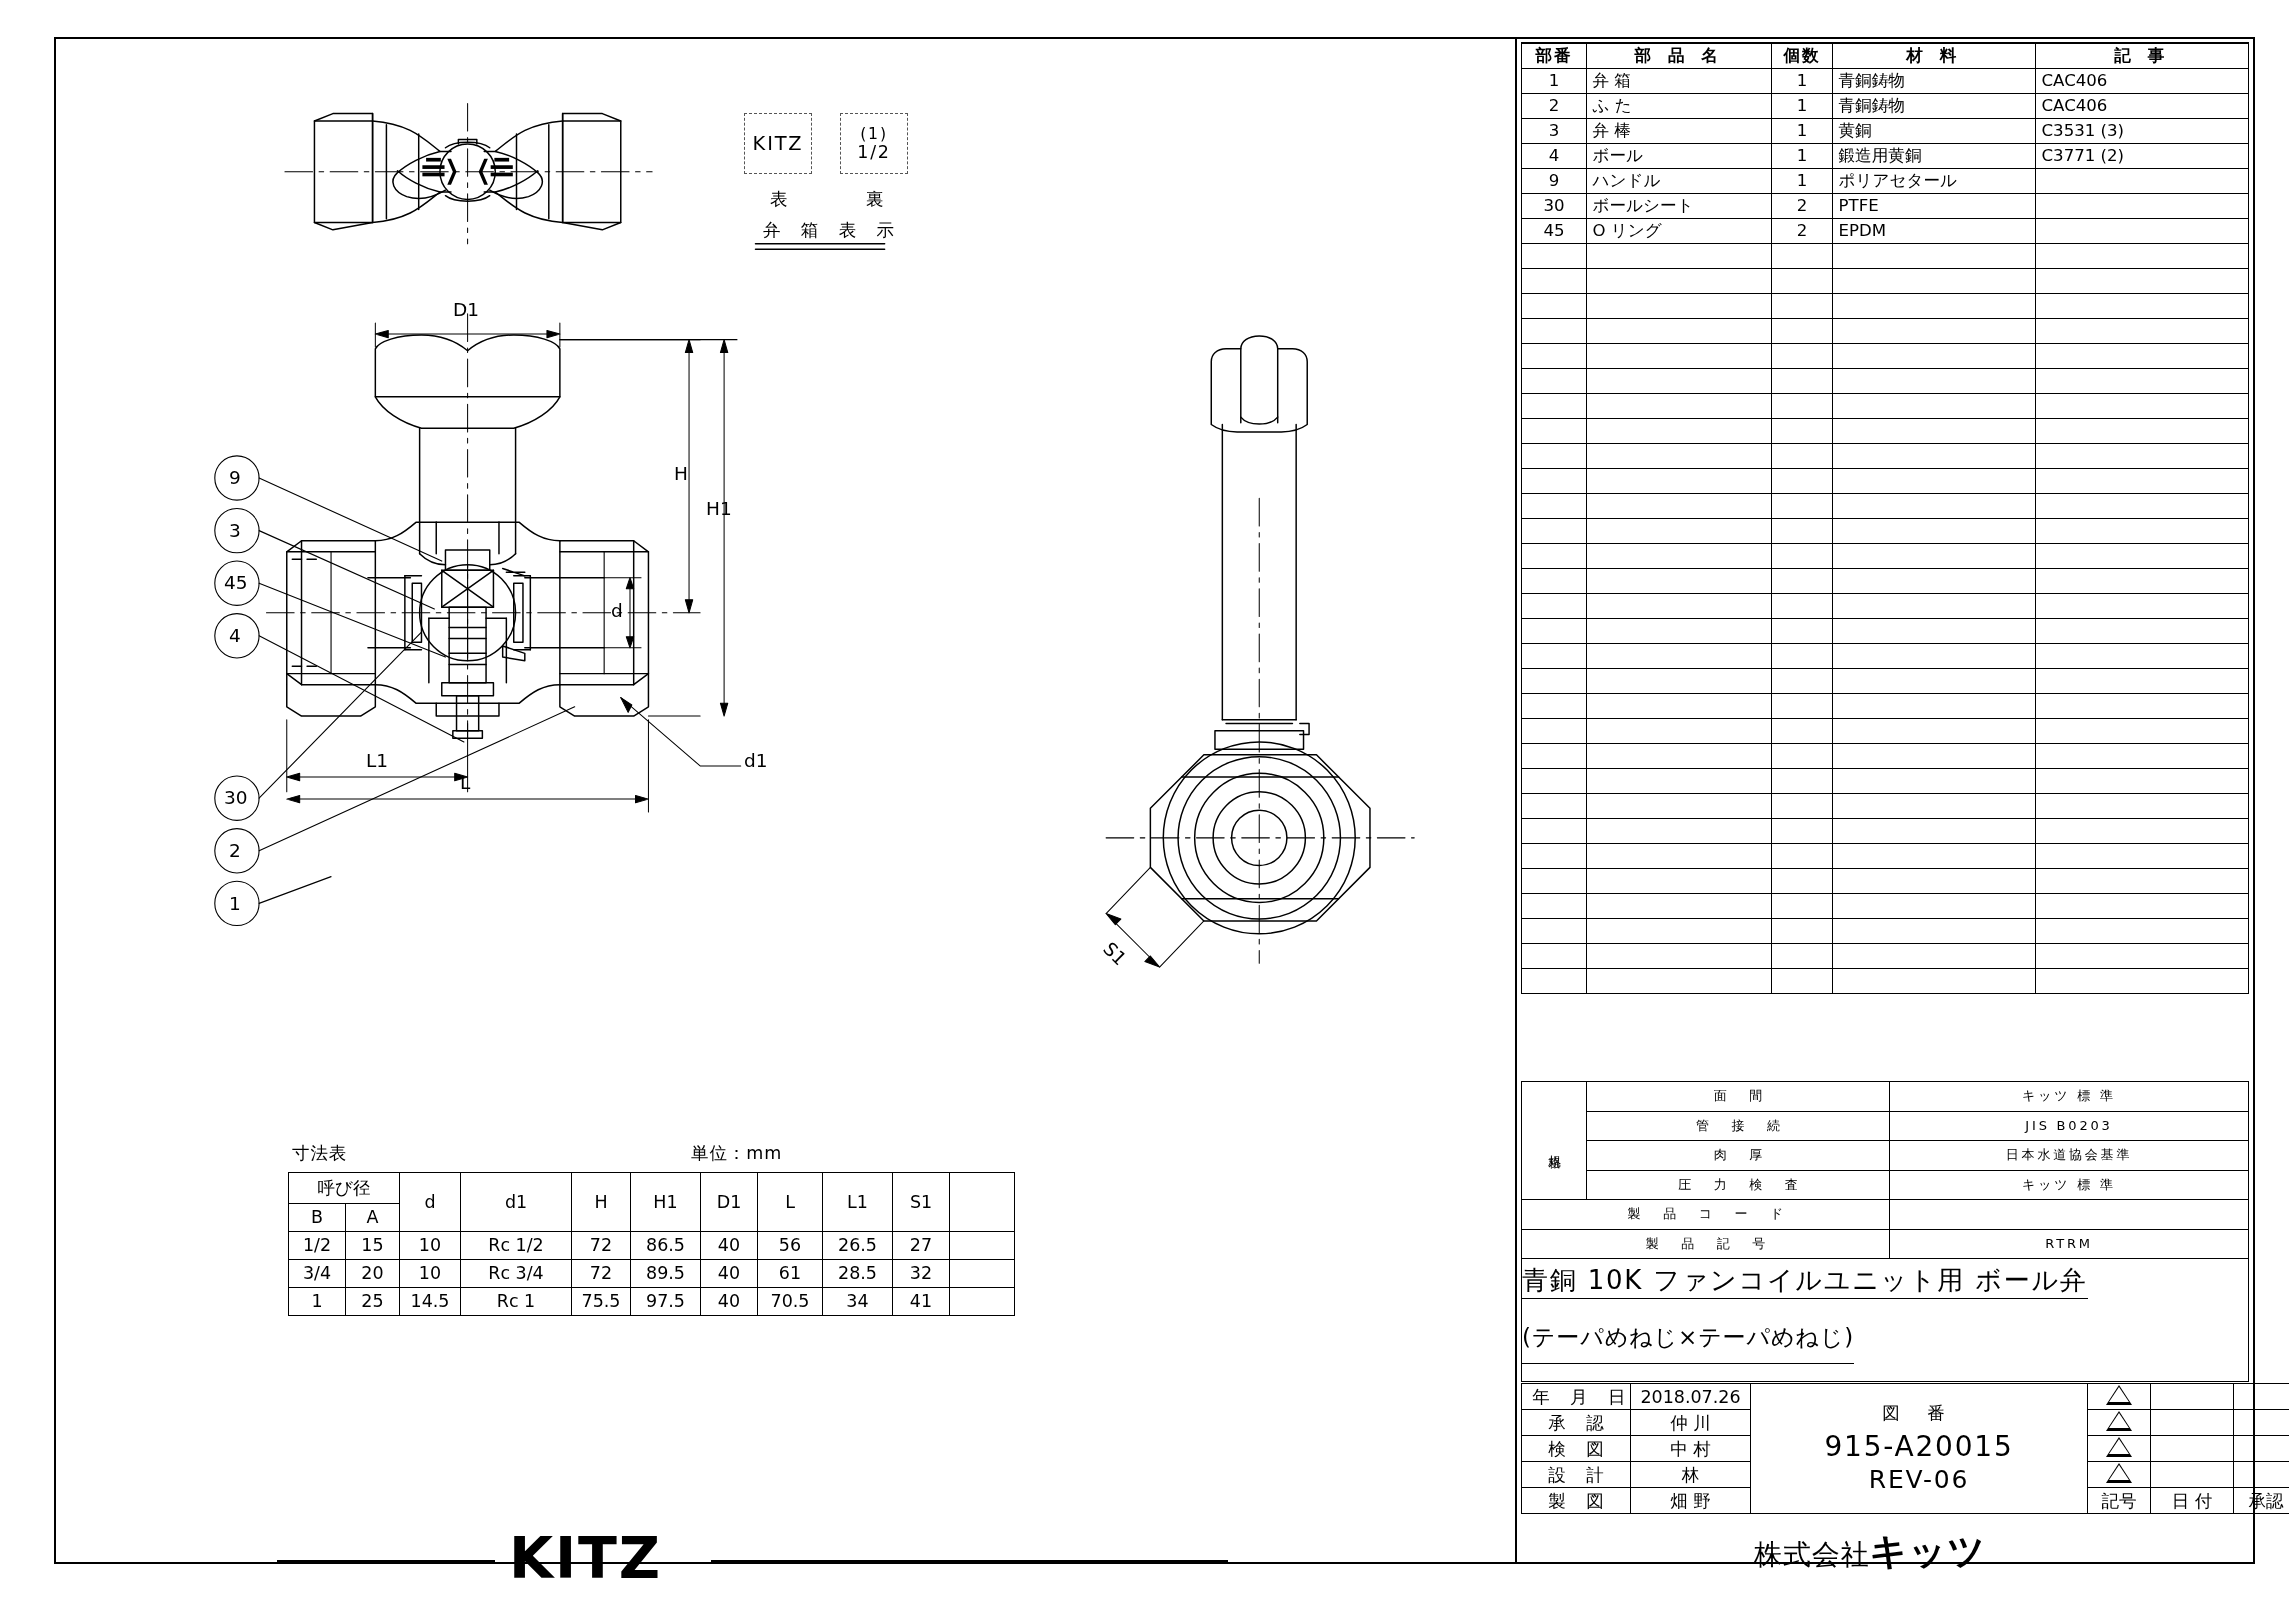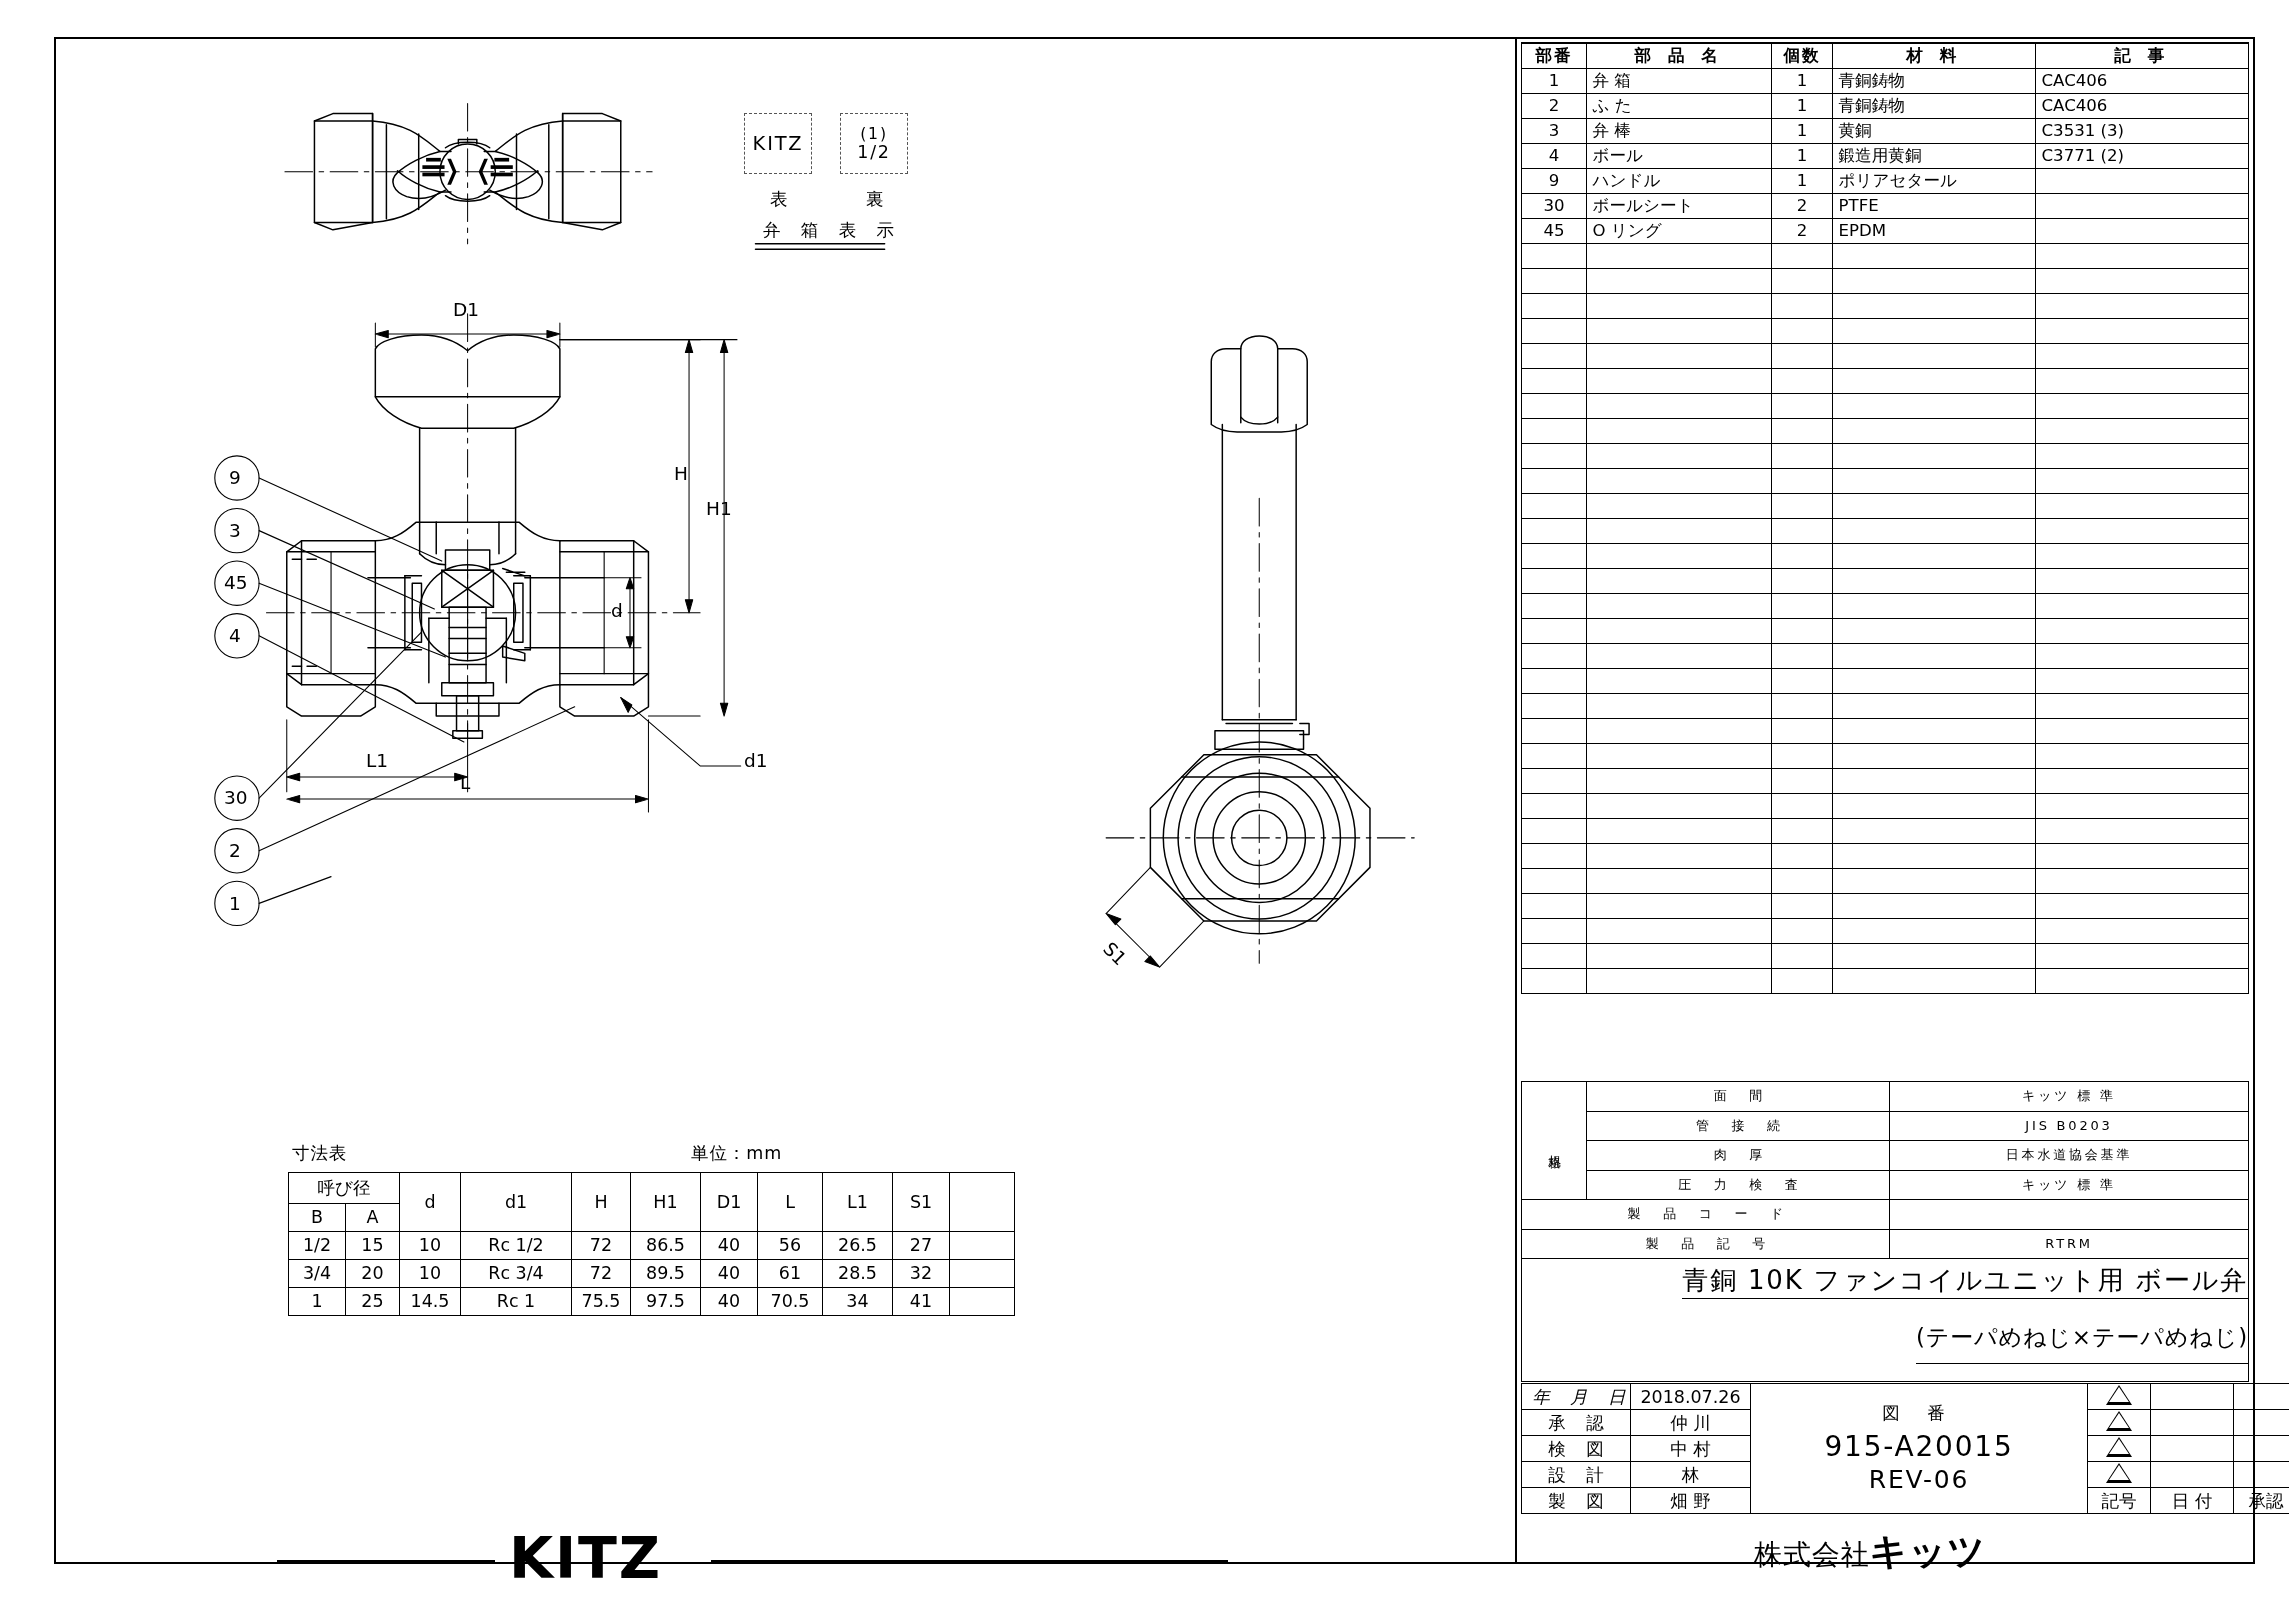--- a/index.html
+++ b/index.html
@@ -131,21 +131,21 @@
 
   
   .titleblock {
     position: absolute;
     left: 1521px; top: 1239px;
     width: 728px; height: 143px;
     border-left: 1.4px solid #000;
     border-right: 1.4px solid #000;
     border-bottom: 1.4px solid #000;
     box-sizing: border-box;
-    text-align: right;
+    text-align: left;
   }
   .tb-line1 { margin-top: 24px; font-size: 26px; letter-spacing: 1.8px; }
   .tb-line1 .ul { border-bottom: 1.8px solid #000; padding-bottom: 2.8px; }
   .tb-line2 { margin-top: 24px; font-size: 23px; letter-spacing: 0.9px; }
   .tb-line2 .ul { border-bottom: 1.8px solid #000; padding-bottom: 13px; }
 
   
   .appr {
     position: absolute;
     left: 1521px; top: 1383px;
@@ -814,21 +814,21 @@
       <span class="ul">青銅  10K  ファンコイルユニット用  ボール弁</span>
     </div>
     <div class="tb-line2">
       <span class="ul">(テーパめねじ×テーパめねじ)</span>
     </div>
   </div>
 
   <table class="appr">
     <tbody>
       <tr>
-        <td class="sp" style="width:109px;font-style:italic;">年 月 日</td>
+        <td class="sp" style="width:109px;">年 月 日</td>
         <td style="width:120px;">2018.07.26</td>
         <td rowspan="5" style="width:337px; vertical-align:middle;">
           <div style="letter-spacing:11px; font-size:17.5px; margin-bottom:5.5px;">図        番</div>
           <div class="dwgno">915-A20015</div>
           <div class="rule"></div>
           <div class="dwgno" style="font-size:25px;">REV-06</div>
         </td>
         <td style="width:63px;"><span class="tri"></span></td>
         <td style="width:83px;"></td>
         <td style="width:65px;"></td>

